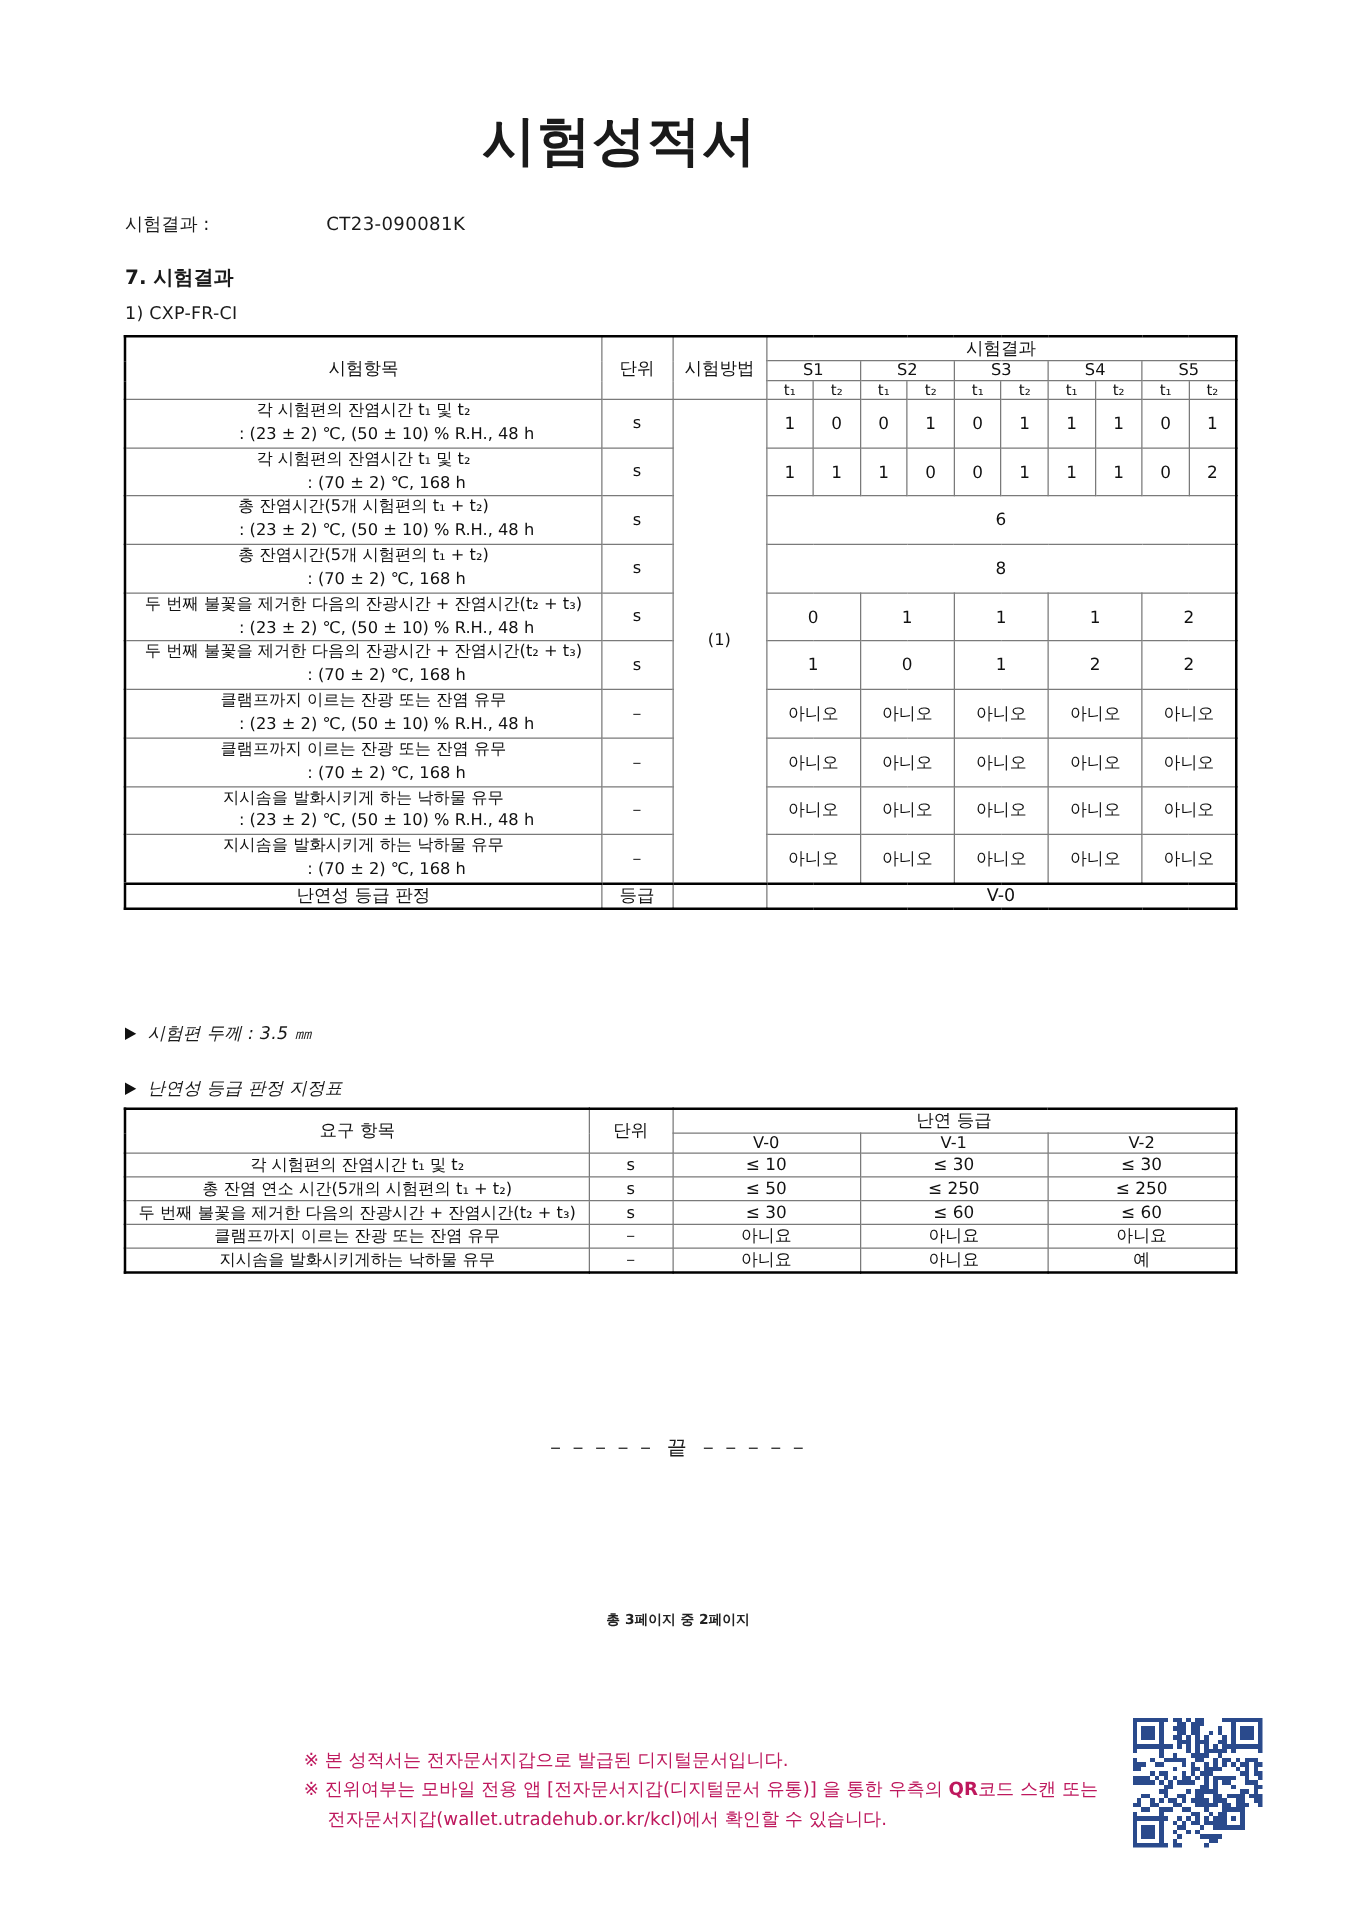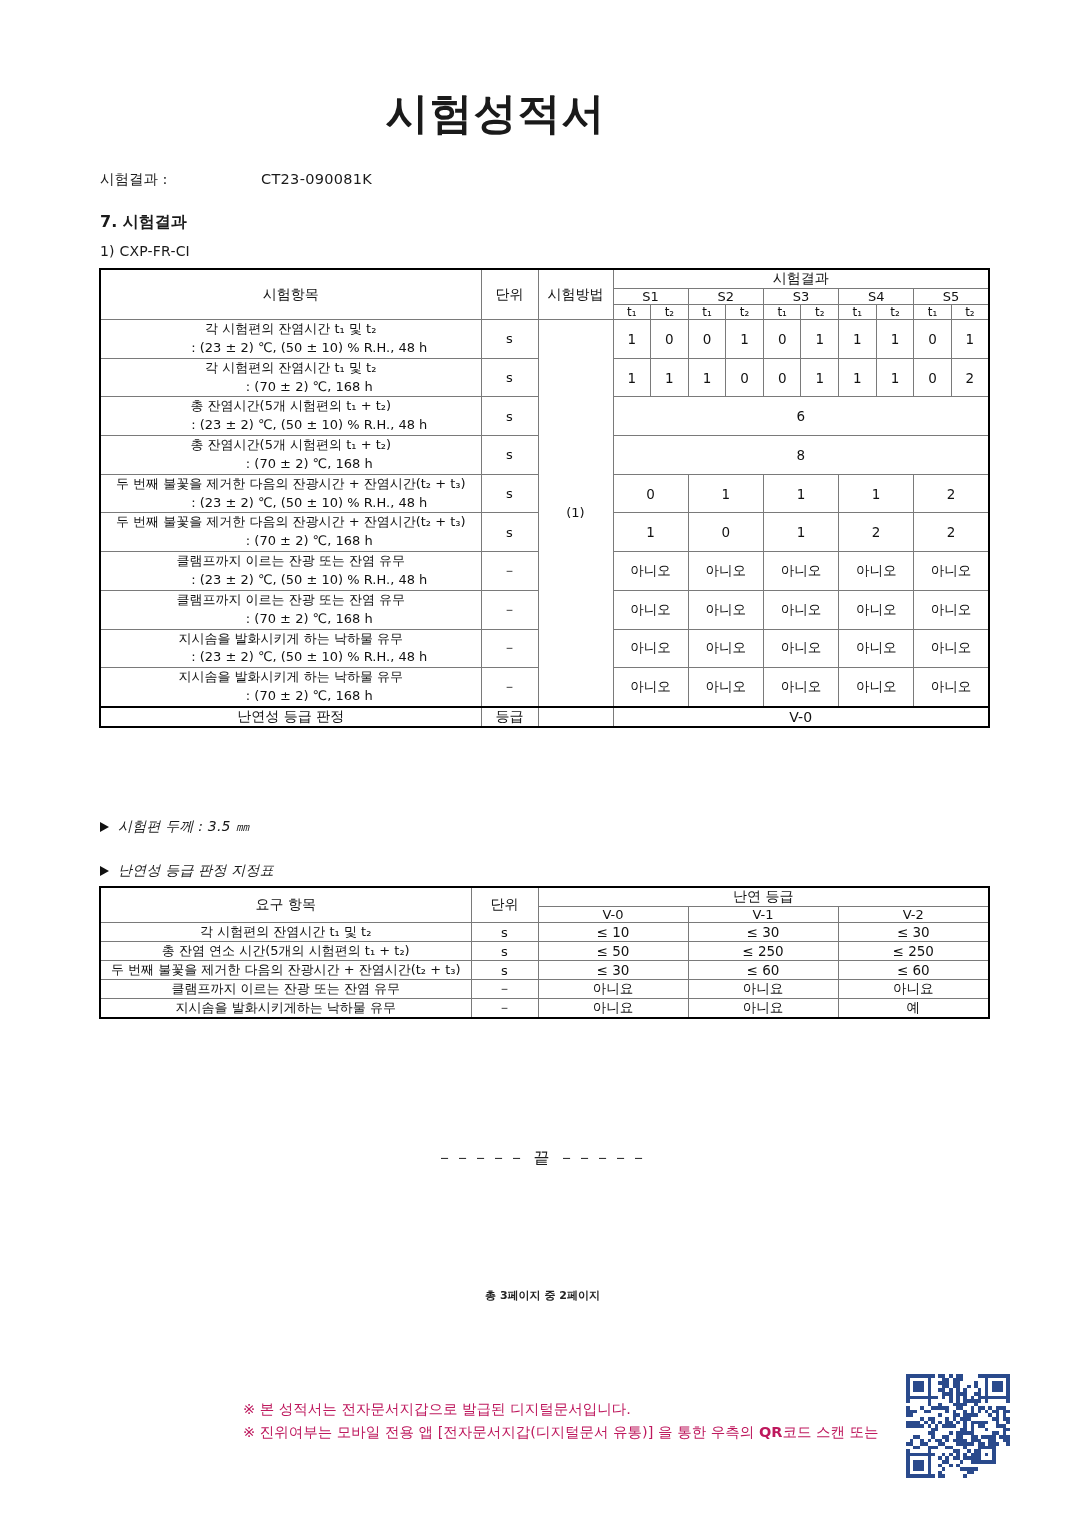--- a/index.html
+++ b/index.html
@@ -434,20 +434,21 @@
         </tr>
       </tbody>
   </table>
 
   <div class="end-mark">－－－－－ 끝 －－－－－</div>
   <div class="page-count">총 3페이지 중 2페이지</div>
 
   <div class="footer-notice">
     <div class="ln">※ 본 성적서는 전자문서지갑으로 발급된 디지털문서입니다.</div>
     <div class="ln"><span>※ 진위여부는 모바일 전용 앱 [전자문서지갑(디지털문서 유통)] 을 통한 우측의 </span><span class="qr-bold">QR</span><span>코드 스캔 또는</span></div>
+    <div class="ln indent">전자문서지갑(wallet.utradehub.or.kr/kcl)에서 확인할 수 있습니다.</div>
   </div>
 
   <div class="qr-wrap">
     <svg id="qr-svg" width="104" height="104" viewBox="0 0 29 29" shape-rendering="crispEdges" aria-label="QR code">
         <rect width="29" height="29" fill="#ffffff"></rect>
         <rect x="0" y="0" width="1" height="1" fill="#2a4a8c"></rect>
         <rect x="1" y="0" width="1" height="1" fill="#2a4a8c"></rect>
         <rect x="2" y="0" width="1" height="1" fill="#2a4a8c"></rect>
         <rect x="3" y="0" width="1" height="1" fill="#2a4a8c"></rect>
         <rect x="4" y="0" width="1" height="1" fill="#2a4a8c"></rect>

